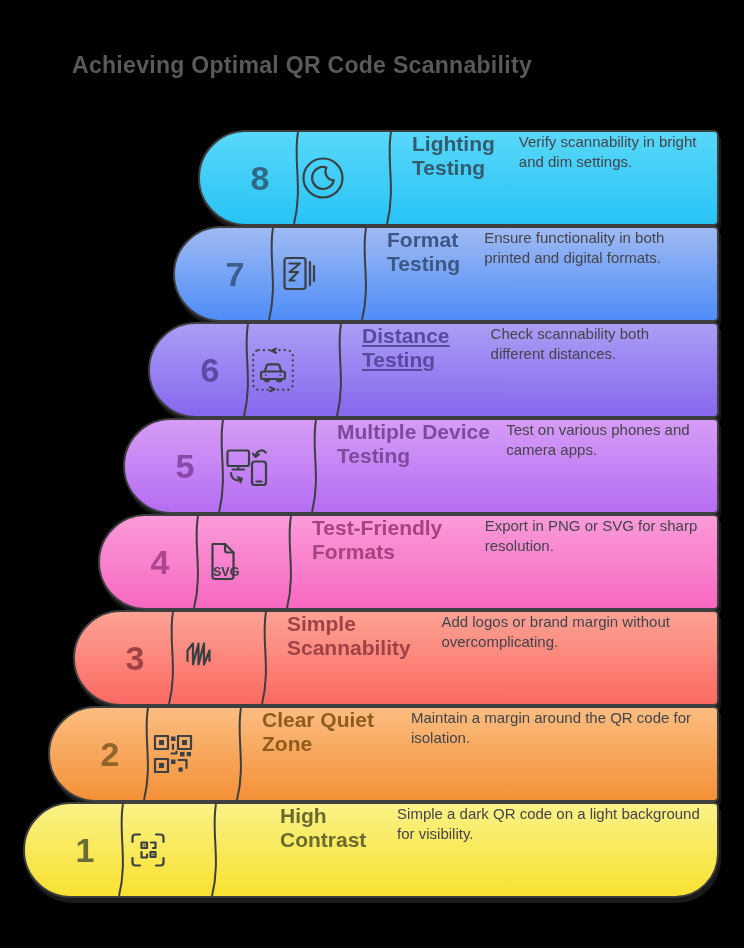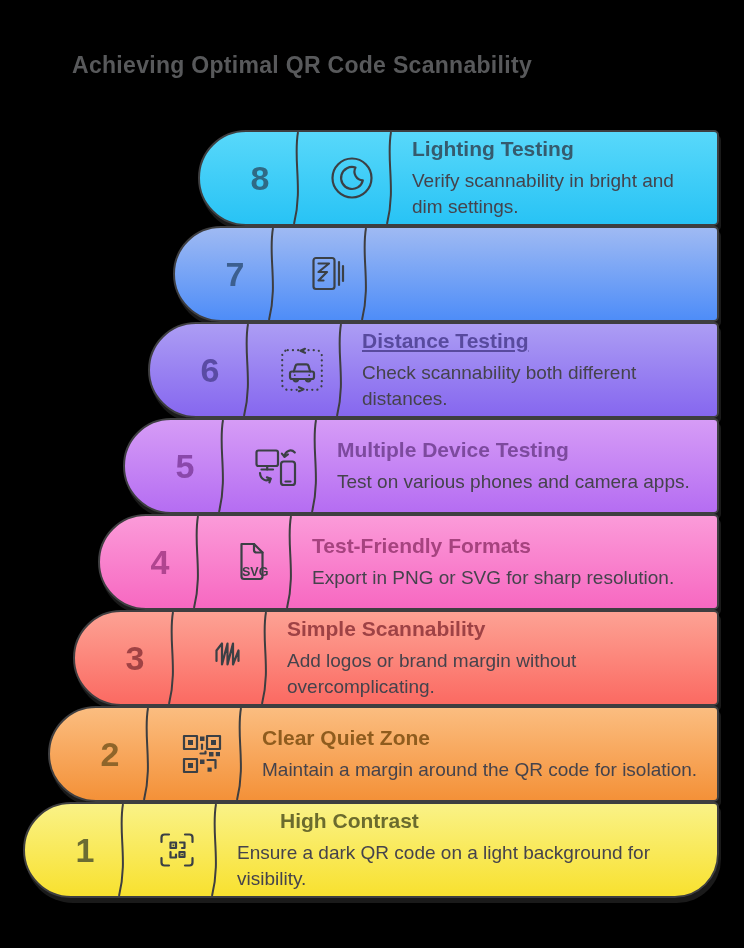--- a/index.html
+++ b/index.html
@@ -22,30 +22,30 @@
     border-radius:48px 5px 5px 48px;
     box-shadow:2px 5px 0 rgba(120,120,120,.22);
   }
   .dividers{position:absolute;left:0;top:0;height:92px;width:200px;pointer-events:none;}
   .num{
     position:absolute;left:16px;top:0;width:88px;height:100%;
     display:flex;align-items:center;justify-content:center;
     font-size:34px;font-weight:bold;
   }
   .iconbox{
-    position:absolute;left:109px;top:0;width:66px;height:100%;
-    display:flex;align-items:center;justify-content:flex-end;
+    position:absolute;left:100px;top:0;width:66px;height:100%;
+    display:flex;align-items:center;justify-content:flex-start;
     color:#3b4045;
   }
   .textcol{
     position:absolute;left:212px;right:16px;top:0;height:100%;
-    display:flex;flex-direction:column;justify-content:center;gap:7px;
+    display:flex;flex-direction:row;gap:7px;
   }
   .step-title{font-size:21px;font-weight:bold;line-height:1.15;}
-  .step-desc{font-size:19px;color:var(--desc-color,#45434c);line-height:1.32;}
+  .step-desc{font-size:15px;color:var(--desc-color,#45434c);line-height:1.32;}
 </style>
 </head>
 <body style="background: rgb(0, 0, 0);">
 
 <div class="stage">
   <div class="page-title">Achieving Optimal QR Code Scannability</div>
   <div id="staircase">
   <div class="row" style="left: 198px; top: 130px; width: 521px;">
     <div class="bar" style="background: linear-gradient(rgb(88, 216, 250), rgb(40, 195, 245));">
       <svg class="dividers" viewBox="0 0 200 92" fill="none" stroke="#3e3e40" stroke-width="2">
@@ -74,20 +74,24 @@
       </svg>
       <div class="num" style="color: rgb(60, 95, 143);">7</div>
       <div class="iconbox">
             <svg width="46" height="46" viewBox="0 0 46 46" fill="none" stroke="currentColor" stroke-width="2.2" stroke-linecap="round" stroke-linejoin="round">
               <rect x="9.5" y="7" width="21" height="31" rx="2.5"></rect>
               <path d="M14.5 12.5 h10.5 L14.5 21 h8.5 L14.5 29.5 h5"></path>
               <path d="M35 11 v23"></path>
               <path d="M39 15 v15"></path>
             </svg>
           </div>
+      <div class="textcol">
+        <div class="step-title" style="color: rgb(61, 86, 132);">Format Testing</div>
+        <div class="step-desc">Ensure functionality in both printed and digital formats.</div>
+      </div>
     </div>
   </div>
 
   <div class="row" style="left: 148px; top: 322px; width: 571px;">
     <div class="bar" style="background: linear-gradient(rgb(172, 157, 244), rgb(134, 103, 239));">
       <svg class="dividers" viewBox="0 0 200 92" fill="none" stroke="#3e3e40" stroke-width="2">
         <path d="M98 0 C93 28 103 56 94 92"></path>
         <path d="M191 0 C186 28 196 56 187 92"></path>
       </svg>
       <div class="num" style="color: rgb(90, 75, 164);">6</div>
@@ -226,18 +230,18 @@
               <rect x="16.5" y="15.5" width="5.5" height="5.5"></rect>
               <path d="M26 15.5 h4.5 v5.5 h-2.5"></path>
               <rect x="18.5" y="17.5" width="1.8" height="1.8" fill="currentColor" stroke="none"></rect>
               <path d="M16.5 25 v5.5 h5.5 v-3"></path>
               <rect x="25.5" y="25" width="5" height="5"></rect>
               <rect x="27.2" y="26.7" width="1.8" height="1.8" fill="currentColor" stroke="none"></rect>
             </svg>
           </div>
       <div class="textcol">
         <div class="step-title" style="color: rgb(107, 107, 46); margin-left: 43px;">High Contrast</div>
-        <div class="step-desc">Ensure a dark QR code on a light background for visibility.</div>
+        <div class="step-desc">Simple a dark QR code on a light background for visibility.</div>
       </div>
     </div>
   </div>
 </div>
 </div>
 
 </body></html>

